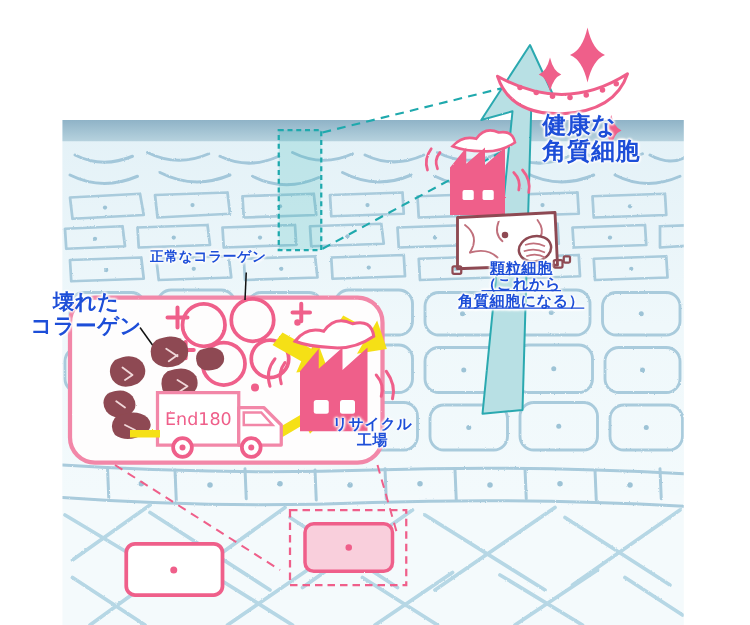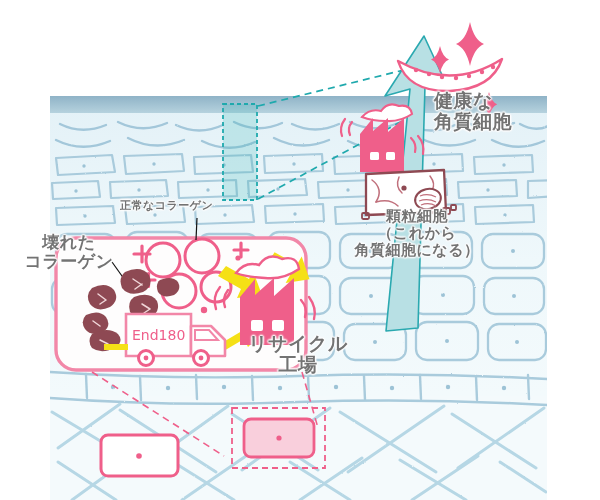--- a/index.html
+++ b/index.html
@@ -4,36 +4,36 @@
 <style>
   html,body{margin:0;padding:0;background:#ffffff;}
   body{
     width:600px;height:500px;overflow:hidden;position:relative;
     font-family:"Liberation Sans","DejaVu Sans",sans-serif;
   }
   #stage{position:absolute;left:0;top:0;width:600px;height:500px;}
   #stage svg{display:block;}
   .lbl{
     position:absolute;
-    color:#737373;
+    color:#1d4ed8;
     font-weight:bold;
     letter-spacing:0.5px;
     line-height:1.12;
     white-space:pre;
     font-family:"DejaVu Sans","Liberation Sans",sans-serif;
     text-shadow:
       0 0 2px #ffffff, 0 0 2px #ffffff, 0 0 3px #ffffff,
       1px 0 2px #ffffff, -1px 0 2px #ffffff,
       0 1px 2px #ffffff, 0 -1px 2px #ffffff;
   }
   #lab-healthy{left:434px;top:90px;font-size:19px;text-align:left;}
   #lab-normal-col{left:120px;top:200px;font-size:11px;}
   #lab-broken-col{left:8px;top:233px;font-size:17px;text-align:center;width:122px;}
-  #lab-granular{left:352px;top:208px;font-size:15px;text-align:center;width:130px;}
-  #lab-recycle{left:243px;top:333px;font-size:19px;text-align:center;width:110px;font-family:Liberation Serif, serif;}
+  #lab-granular{left:352px;top:208px;font-size:12px;text-align:center;width:130px;text-decoration:underline;}
+  #lab-recycle{left:243px;top:333px;font-size:12px;text-align:center;width:110px;font-family:Liberation Serif, serif;}
 </style>
 </head>
 <body>
 
 <div id="stage">
 <svg width="600" height="500" viewBox="0 0 600 500" xmlns="http://www.w3.org/2000/svg">
   <defs>
     <clipPath id="skinClip">
           <rect x="50" y="96" width="497" height="404"></rect>
         </clipPath>

